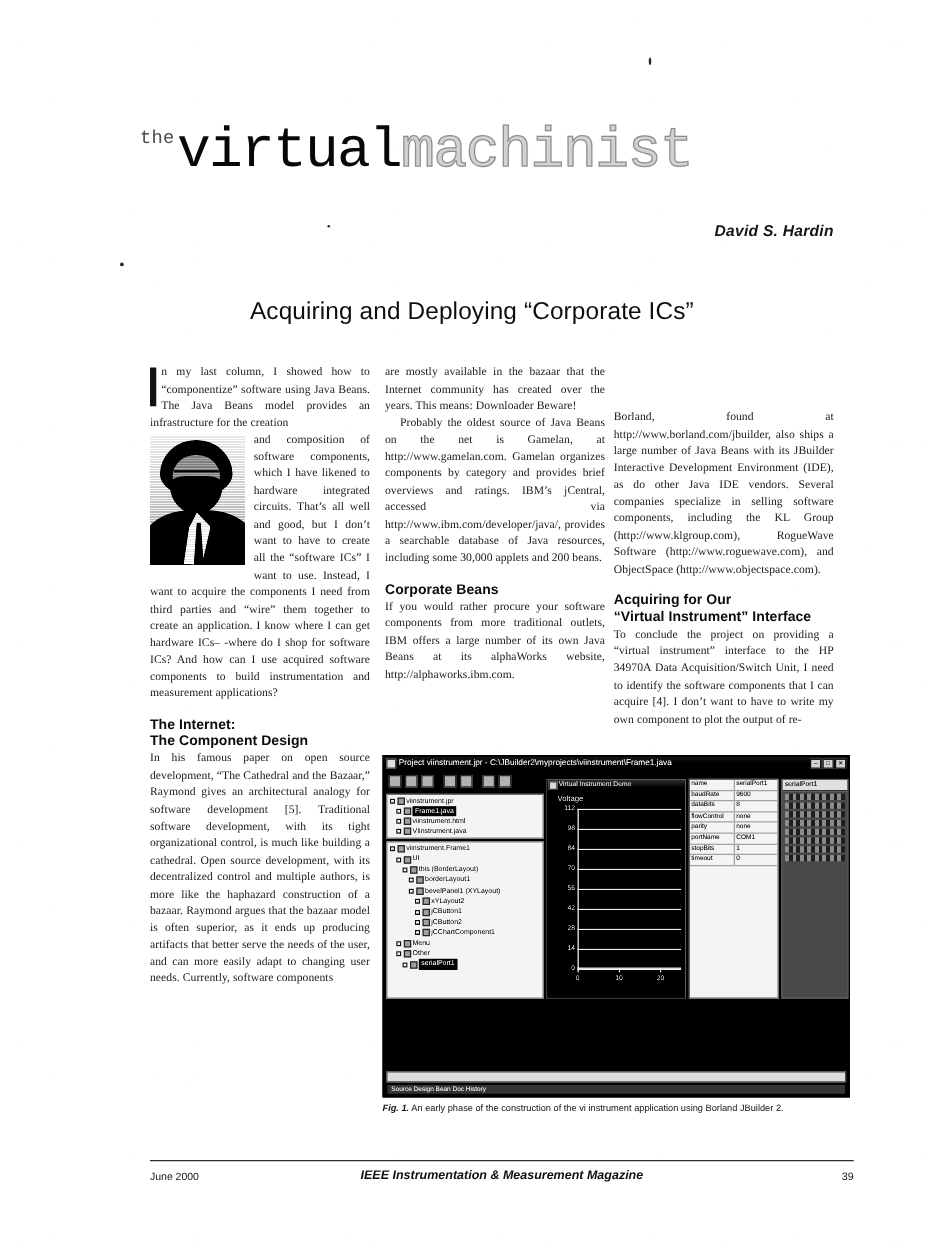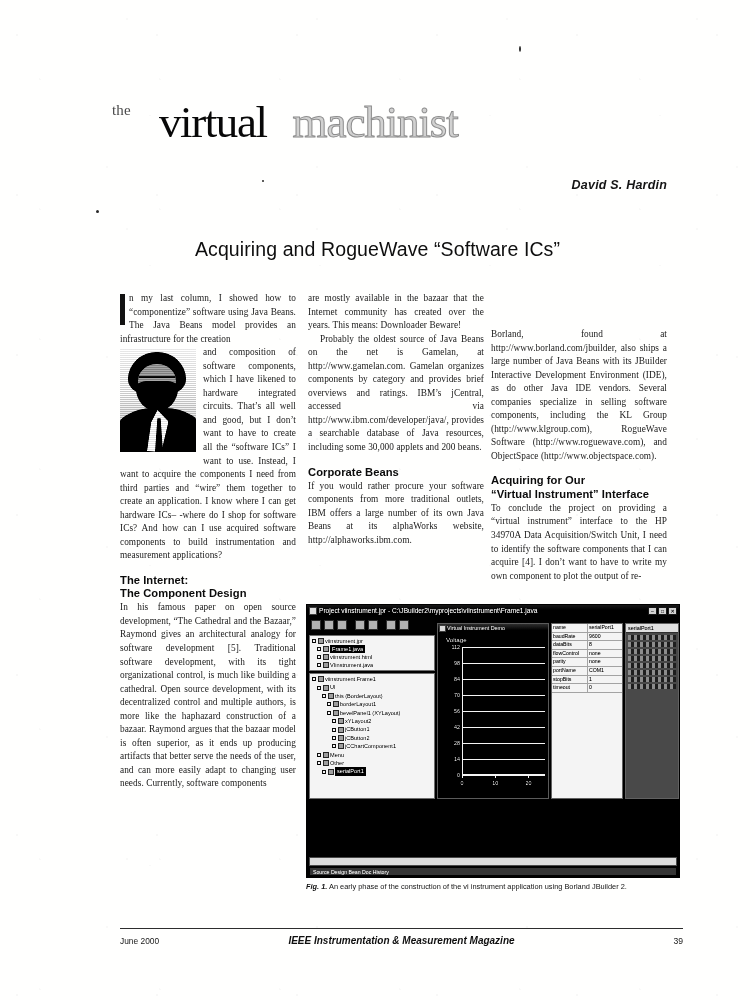--- a/index.html
+++ b/index.html
@@ -42,22 +42,21 @@
   }
 
   
   .masthead {
     position: absolute;
     left: 112px;
     top: 96px;
     height: 56px;
     display: flex;
     align-items: baseline;
-    font-family: Liberation Serif, serif;
-    gap: 26px;
+    font-family: Liberation Mono, monospace;
   }
   .masthead .the {
     font-size: 15px;
     color: #4a4a4a;
     letter-spacing: .2px;
     align-self: flex-start;
     margin-top: 6px;
     margin-right: 2px;
   }
   .masthead .word-solid {
@@ -555,21 +554,21 @@
   <div class="speck" style="left:262px;top:180px;width:2px;height:2px;"></div>
 
   <div class="masthead">
     <span class="the">the</span>
     <span class="word-solid">virtual</span>
     <span class="word-outline">machinist</span>
   </div>
 
   <div class="byline">David S. Hardin</div>
 
-  <div class="article-title">Acquiring and RogueWave “Software ICs”</div>
+  <div class="article-title">Acquiring and Deploying “Corporate ICs”</div>
 
   <div class="col c1">
     <div class="dropcap-bar"></div>
     <p class="noindent">n my last column, I showed how to “componentize” software using Java Beans. The Java Beans model provides an infrastructure for the creation</p>
     <div class="photo-wrap">
       <div class="photo">
         <div class="bg"></div>
         <div class="hair"></div>
         <div class="face"></div>
         <div class="glasses"></div>

